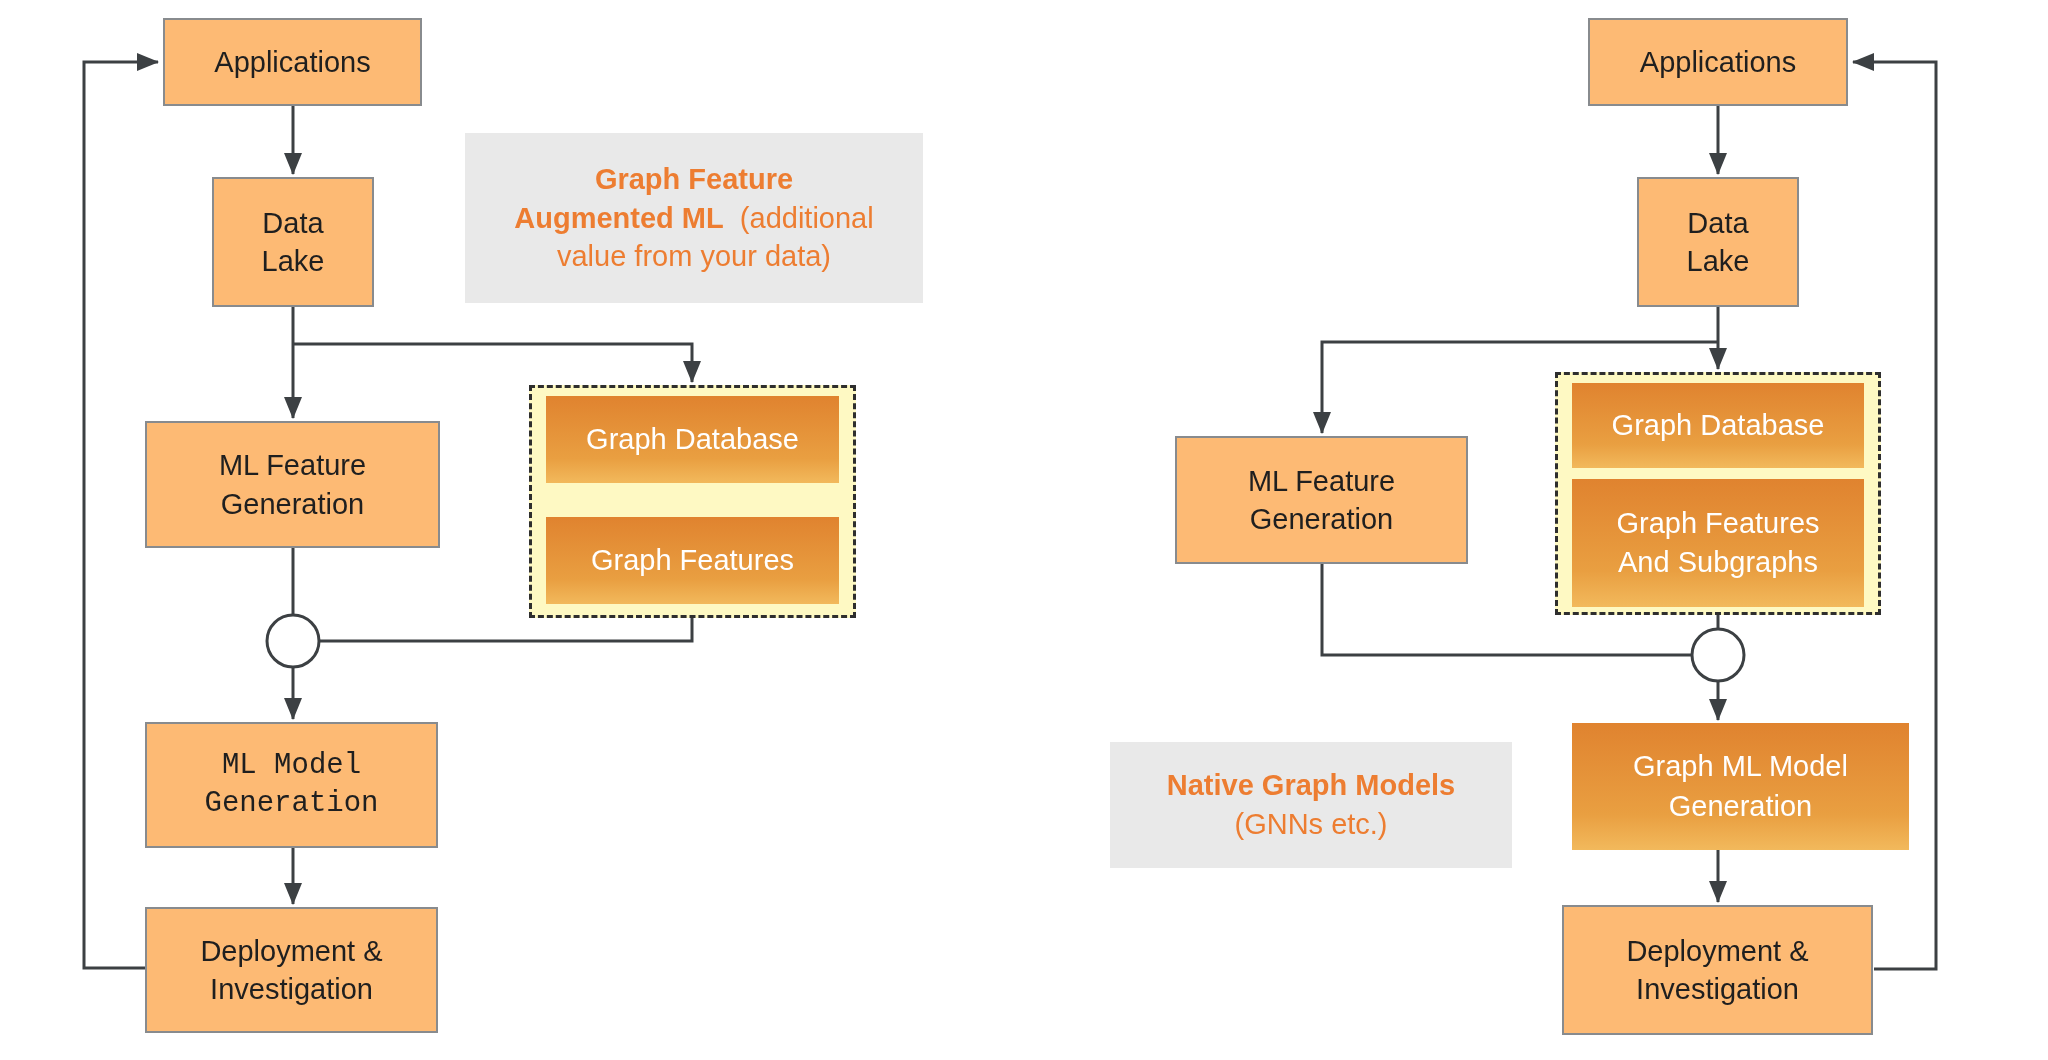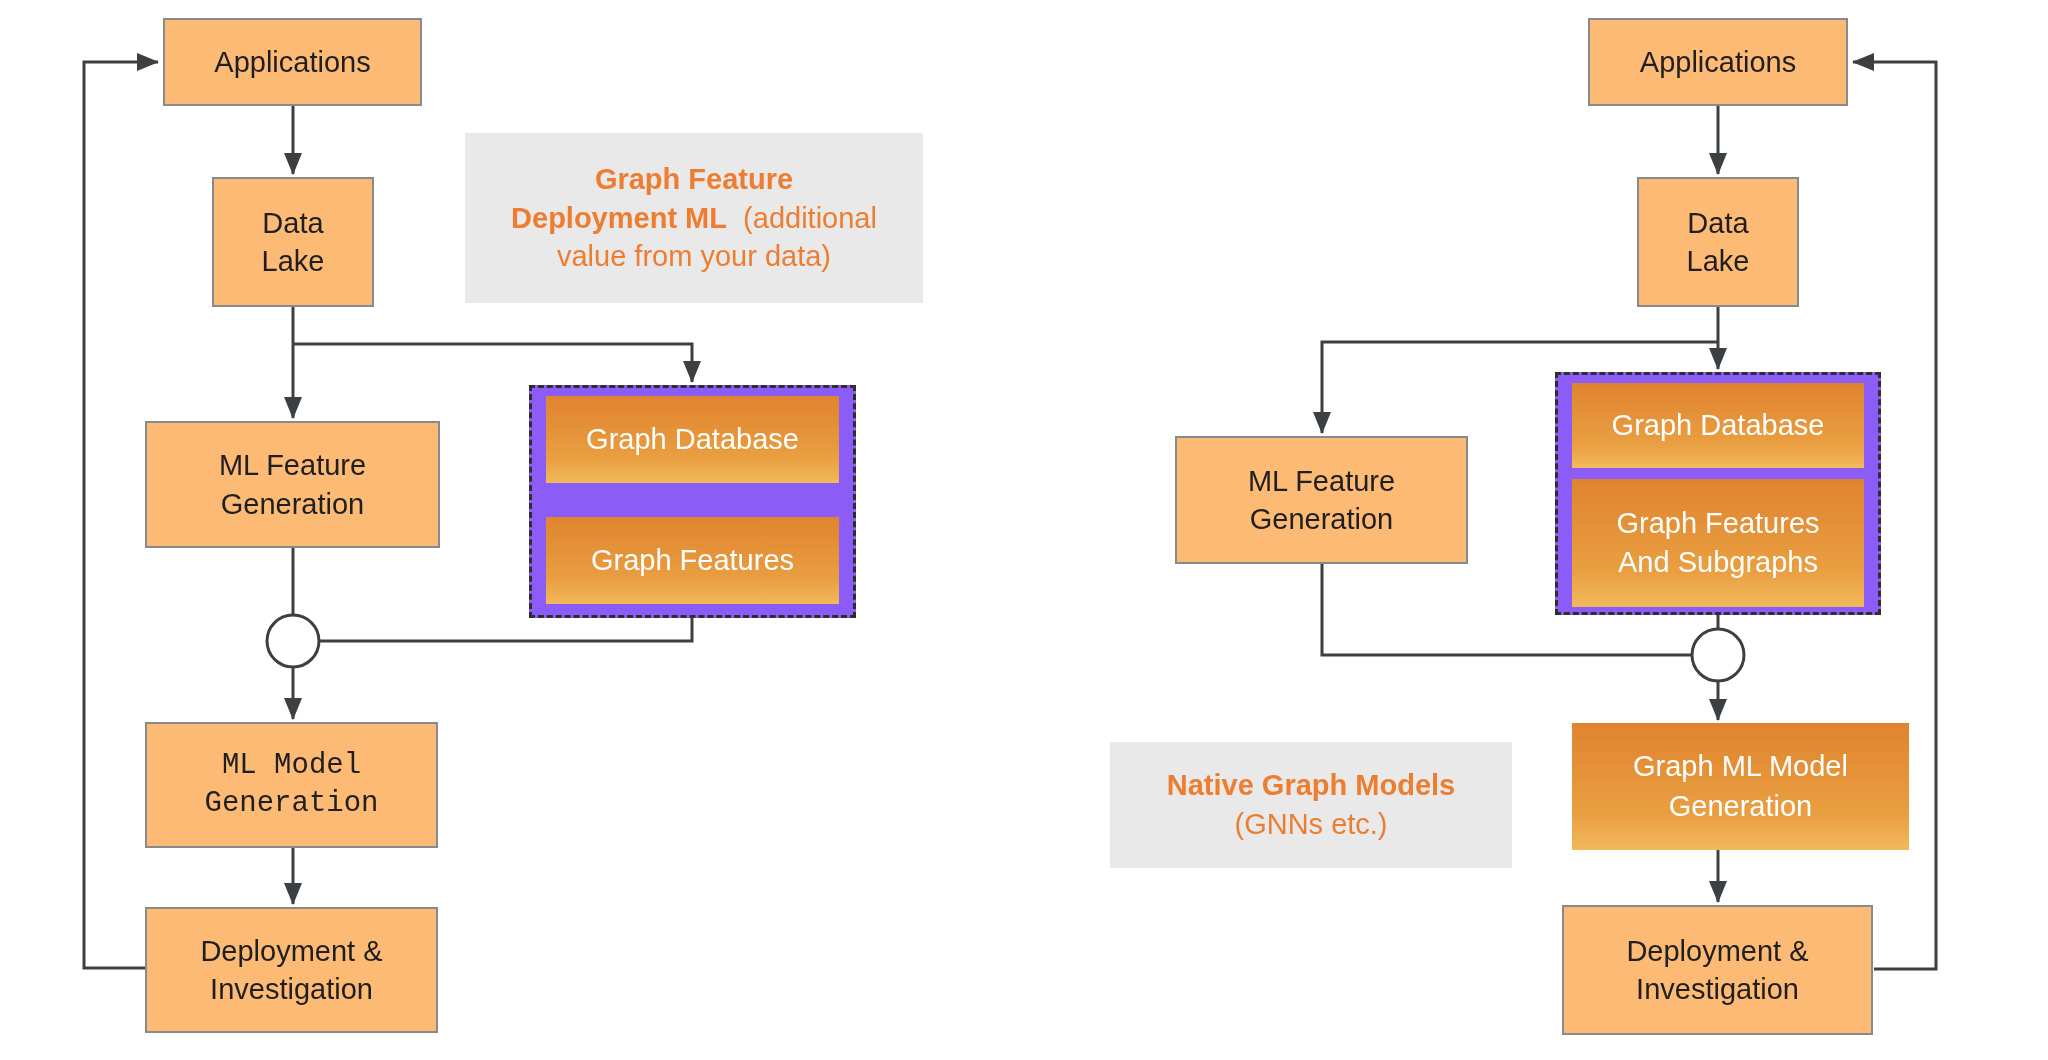--- a/index.html
+++ b/index.html
@@ -43,21 +43,21 @@
     text-align: center;
     color: #ed7d31;
     font-size: 29px;
     line-height: 1.34;
     box-sizing: border-box;
     padding: 10px 16px;
   }
   .gray-label .bold { font-weight: bold; }
   .blue-container {
     position: absolute;
-    background: #8b5cf6;
+    background: #fef9c3;
     border: 3px dashed #2e2e2e;
     box-sizing: border-box;
     text-decoration: underline;
   }
   .orange-box {
     position: absolute;
     background: linear-gradient(180deg, #e0832f 0%, #e99f41 72%, #f2b95c 100%);
     display: flex;
     align-items: center;
     justify-content: center;
@@ -107,21 +107,21 @@
   </svg>
 
   <div class="node" style="left:163px; top:18px; width:259px; height:88px;">Applications</div>
 
   <div class="node" style="left:212px; top:177px; width:162px; height:130px;">Data
 Lake</div>
 
   <div class="gray-label" style="left:465px; top:133px; width:458px; height:170px;">
     <div>
       <span class="bold">Graph Feature</span><br>
-      <span class="bold">Deployment ML</span>&nbsp;
+      <span class="bold">Augmented ML</span>&nbsp;
       <span>(additional value from your data)</span>
     </div>
   </div>
 
   <div class="node" style="left:145px; top:421px; width:295px; height:127px;">ML Feature
 Generation</div>
 
   <div class="blue-container" style="left:529px; top:385px; width:327px; height:233px;">
     <div class="orange-box" style="left:14px; top:8px; width:293px; height:87px;">Graph Database</div>
     <div class="orange-box" style="left:14px; top:129px; width:293px; height:87px;">Graph Features</div>

